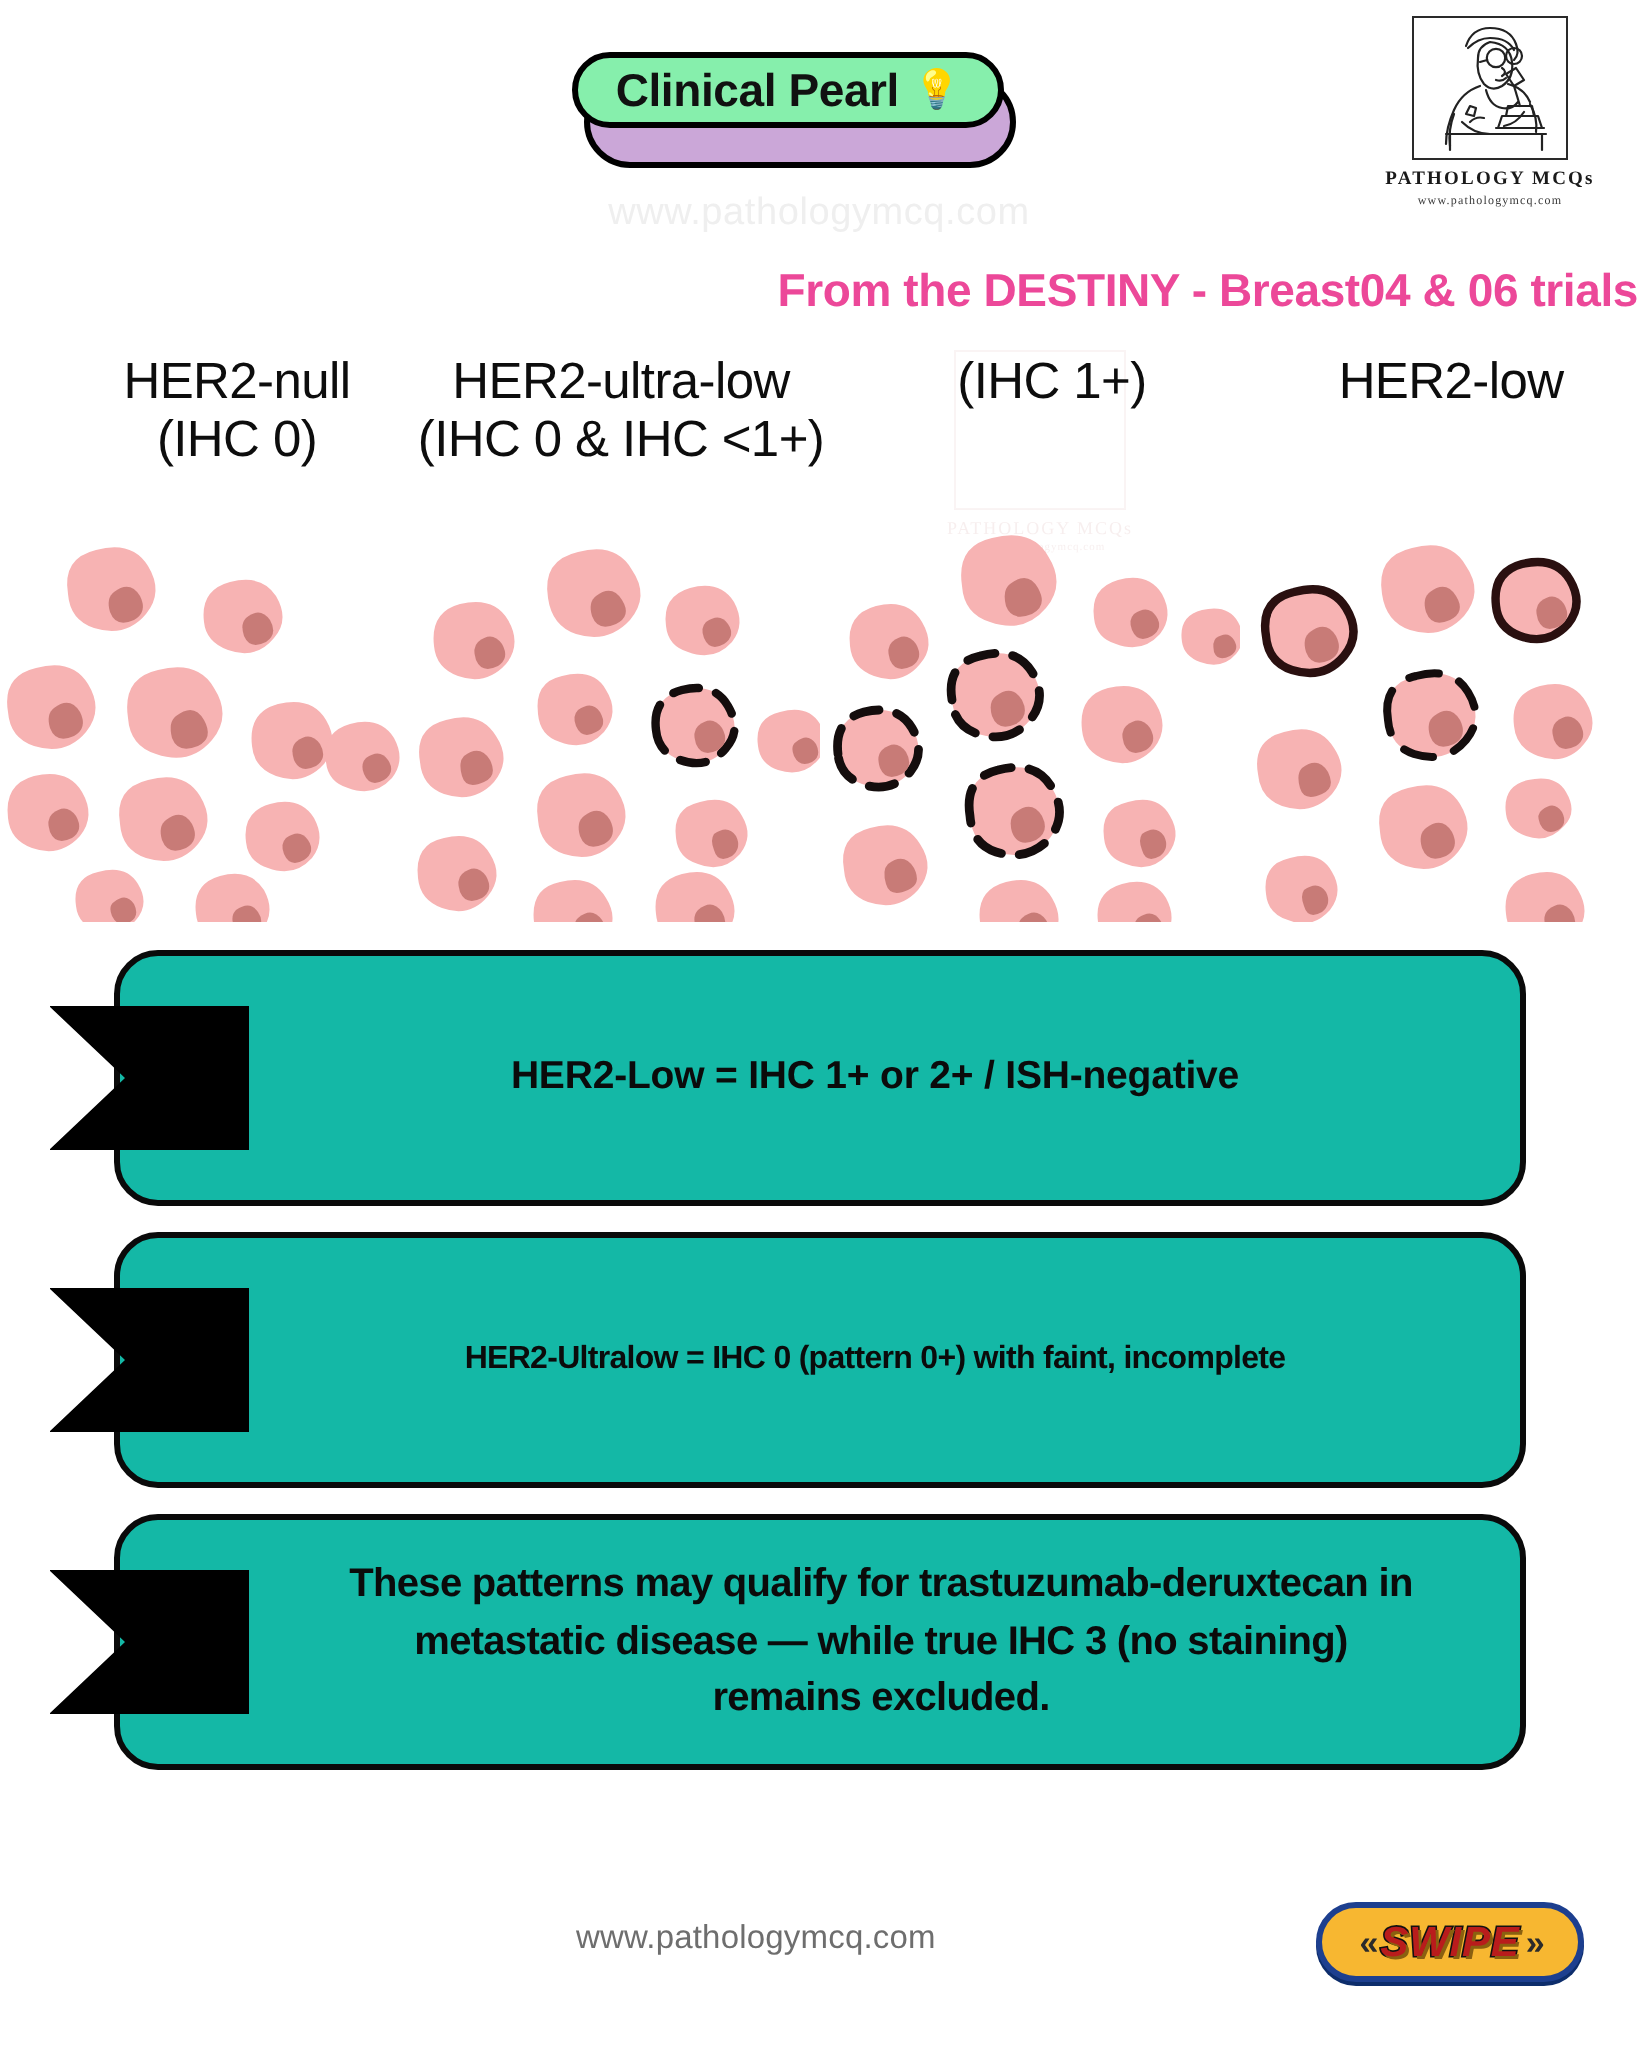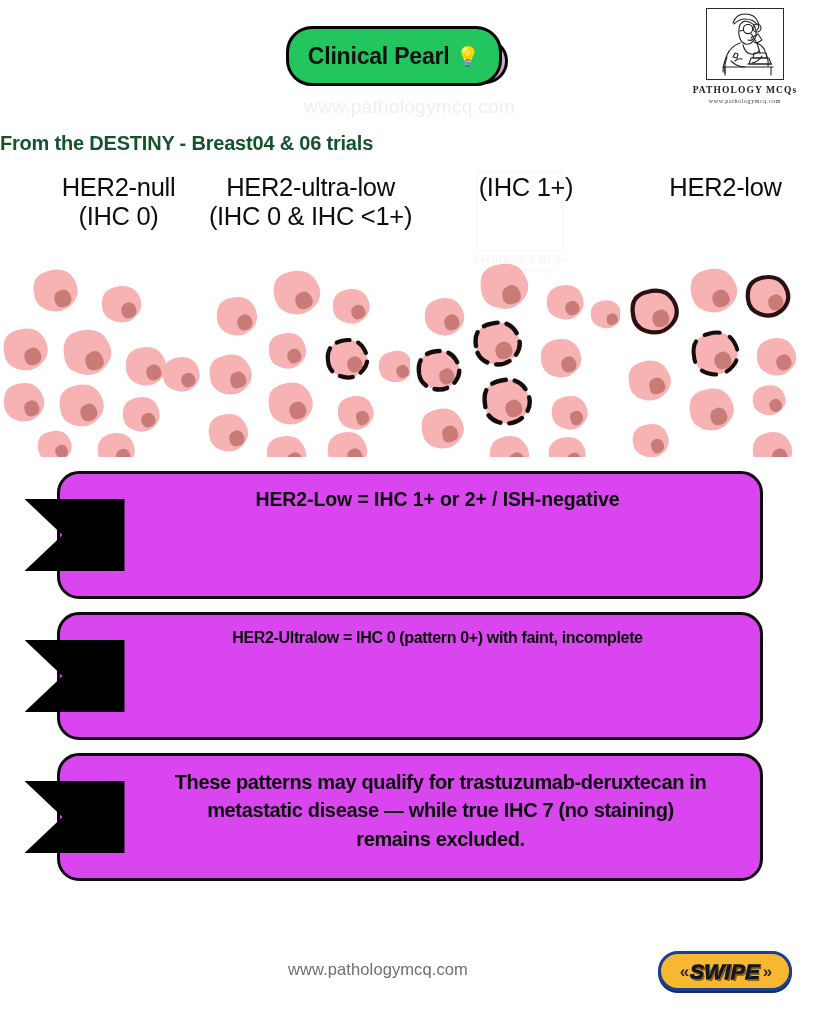--- a/index.html
+++ b/index.html
@@ -37,22 +37,22 @@
     background: #cba7d8;
     border: 3px solid #000;
     border-radius: 26px;
     box-sizing: border-box;
   }
   #pearl-badge {
     position: absolute;
     left: 0px;
     top: 0px;
     width: 216px;
-    height: 60px;
-    background: #22c55e;
+    height: 38px;
+    background: #86efac;
     border: 3.5px solid #000;
     border-radius: 26px;
     box-sizing: border-box;
     display: flex;
     align-items: center;
     justify-content: center;
     gap: 7px;
   }
   #pearl-label {
     font-size: 23px;
@@ -110,25 +110,25 @@
     text-align: center;
     font-family: "Liberation Serif", serif;
     font-size: 6px;
     letter-spacing: 0.6px;
     margin-top: 3px;
     color: #3a3a3a;
   }
 
   
   #subtitle {
-    text-align: left;
-    font-size: 20px;
+    text-align: right;
+    font-size: 23px;
     font-weight: 700;
     letter-spacing: -0.2px;
-    color: #14532d;
+    color: #ec4899;
     margin-top: 10px;
   }
 
   
   #headers-row {
     position: relative;
     margin-top: 18px;
     height: 80px;
   }
   .col-header {
@@ -196,23 +196,23 @@
     margin-top: 14px;
   }
   .callout {
     position: relative;
     margin: 0 auto 13px auto;
     width: 706px;
     min-height: 128px;
     border: 3.2px solid #0a0a0a;
     border-radius: 22px;
     box-sizing: border-box;
-    background: #d946ef;
+    background: #14b8a6;
     display: flex;
-    align-items: flex-start;
+    align-items: center;
     justify-content: center;
   }
   .ribbon {
     position: absolute;
     left: -35px;
     top: 50%;
     transform: translateY(-50%);
     width: 100px;
     height: 72px;
     background: #000;
@@ -269,21 +269,21 @@
     color: #2b2b2b;
     font-size: 17px;
     font-weight: 700;
     line-height: 1;
     letter-spacing: -2px;
   }
   #swipe-label {
     font-size: 21px;
     font-weight: 700;
     font-style: italic;
-    color: #0f172a;
+    color: #b91c1c;
     letter-spacing: 0.4px;
     line-height: 1;
     -webkit-text-stroke: 1.6px #111;
     paint-order: stroke fill;
     text-shadow: 1.5px 1.5px 0 #8a6010;
   }
 </style>
 </head>
 <body>
 
@@ -611,21 +611,21 @@
     <div class="ribbon"></div>
     <div class="callout-text">
       <div>HER2-Ultralow = IHC 0 (pattern 0+) with faint, incomplete</div>
     </div>
   </div>
 
   <div class="callout" id="callout-2">
     <div class="ribbon"></div>
     <div class="callout-text">
       <div>These patterns may qualify for trastuzumab-deruxtecan in</div>
-      <div>metastatic disease — while true IHC 7 (no staining)</div>
+      <div>metastatic disease — while true IHC 3 (no staining)</div>
       <div>remains excluded.</div>
     </div>
   </div>
 </div>
 
 <div id="footer">
   <div id="footer-url">www.pathologymcq.com</div>
   <div id="swipe-badge">
     <span class="chev">«</span>
     <span id="swipe-label">SWIPE</span>

